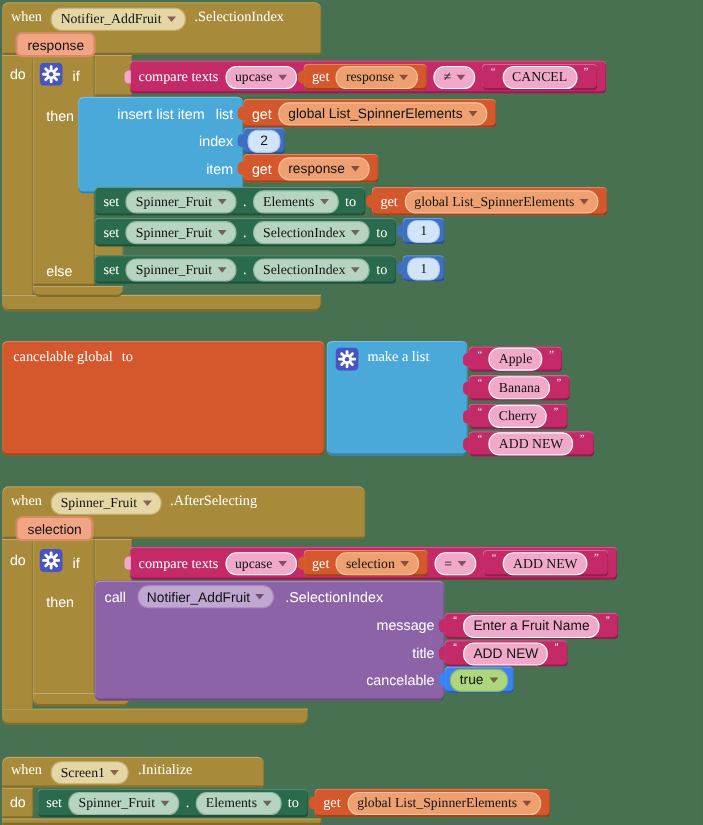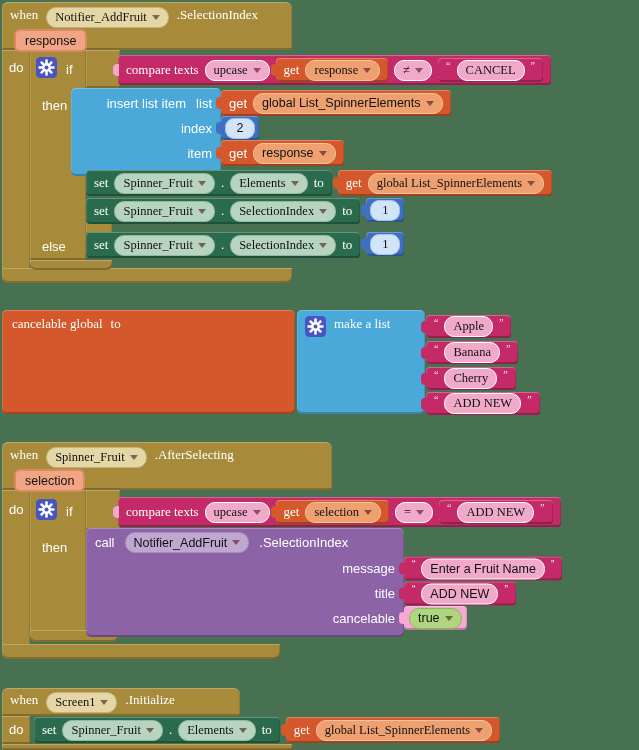--- a/index.html
+++ b/index.html
@@ -25,21 +25,21 @@
       box-shadow: inset 0 1px 0 rgba(255,255,255,.28), inset 1px 0 0 rgba(255,255,255,.12),
                   inset 0 -2px 0 rgba(0,0,0,.25), inset -1px 0 0 rgba(0,0,0,.12);}
   .plug::before{content:"";position:absolute;left:-5px;top:50%;transform:translateY(-50%);
       width:6px;height:12px;border-radius:4px 0 0 4px;background:inherit;}
   .bg-magenta{background:#c42a68;}
   .bg-orange{background:#d4582b;}
   .bg-blue{background:#4aa9d8;}
   .bg-mathblue{background:#3e70c1;}
   .bg-green{background:#2a6b4d;}
   .bg-purple{background:#8b63a6;}
-  .bg-logic{background:#f9a8d4;justify-content:center;}
+  .bg-logic{background:#3b82f6;justify-content:center;}
   .h24{height:24px;}
   .h30{height:30px;}
 
   .chip{display:inline-flex;align-items:center;gap:5px;height:19px;padding:0 8px;
       border-radius:10px;color:#111;font-size:12.5px;white-space:nowrap;}
   .chip-tan{background:#e5d7a5;border:1px solid #c3b27a;}
   .chip-pink{background:#f0a9c9;border:1px solid #ffffff;}
   .chip-orange{background:#efa071;border:1px solid #f4c49e;}
   .chip-sage{background:#b7d4c0;border:1px solid #93b7a1;}
   .chip-mauve{background:#c0a7d1;border:1px solid #a98fbc;}

